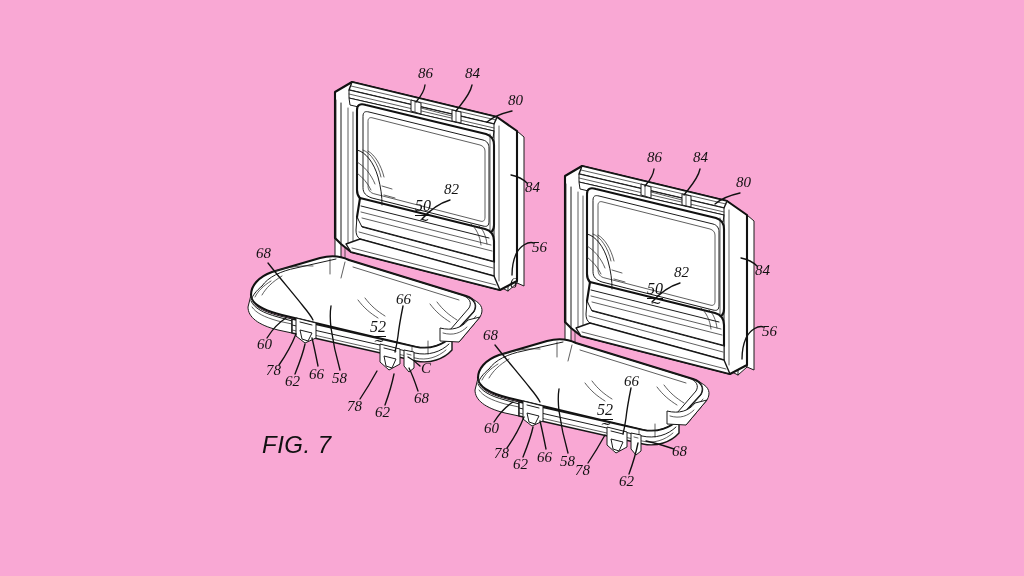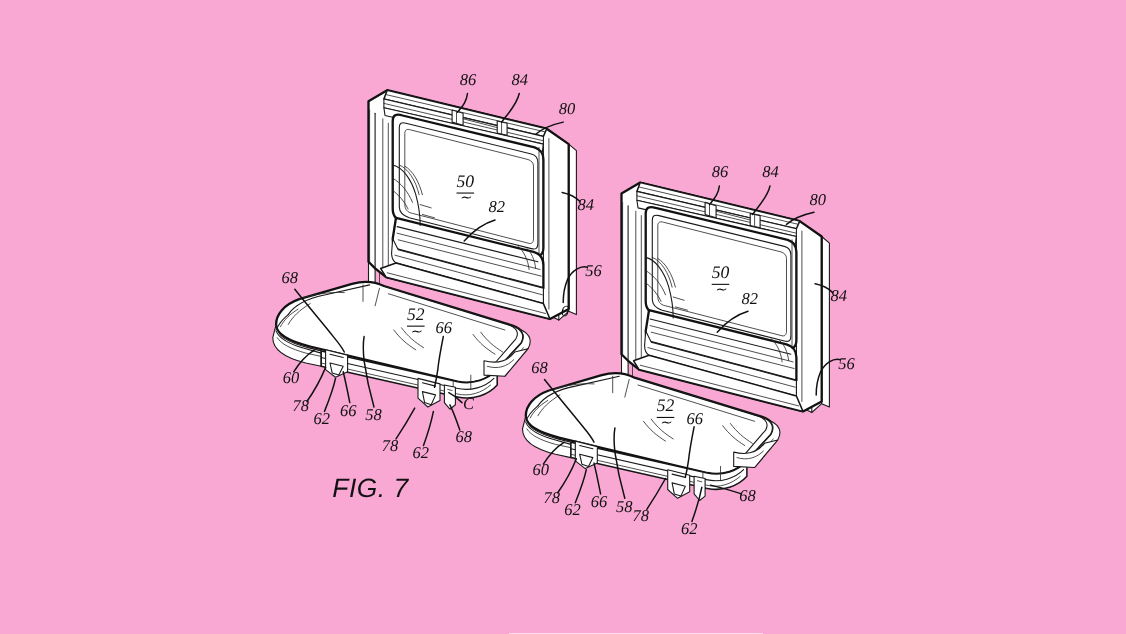--- a/index.html
+++ b/index.html
@@ -49,21 +49,21 @@
   }
   .ref-underline {
     position: absolute;
     font-family: "Liberation Serif", serif;
     font-style: italic;
     font-size: 16px;
     color: #111111;
     white-space: nowrap;
     line-height: 1;
   }
-  .ref-underline .u { display: block; border-bottom: 1.1px solid #111; padding-bottom: 1px; }
+  .ref-underline .u { display: block; border-bottom: 1.1px solid #111; padding-bottom: 1px; margin-top: 40px; }
   .ref-underline .sq { display: block; font-size: 13px; line-height: 0.7; text-align: center; margin-top: -1px; }
 </style>
 </head>
 <body>
 
 <div id="page">
 
   <svg id="figure-svg" viewBox="0 0 1024 576" xmlns="http://www.w3.org/2000/svg">
 
     <g>
@@ -527,15 +527,15 @@
 
   <div class="ref-underline" style="left:647px;top:241px;">
     <span class="u">50</span>
     <span class="sq">∼</span>
   </div>
   <div class="ref-underline" style="left:597px;top:362px;">
     <span class="u">52</span>
     <span class="sq">∼</span>
   </div>
 
-  <div class="fig-caption" style="left:262px;top:431px;margin-left:40px;">FIG. 7</div>
+  <div class="fig-caption" style="left:262px;top:431px;">FIG. 7</div>
 
 </div>
 
 </body></html>

